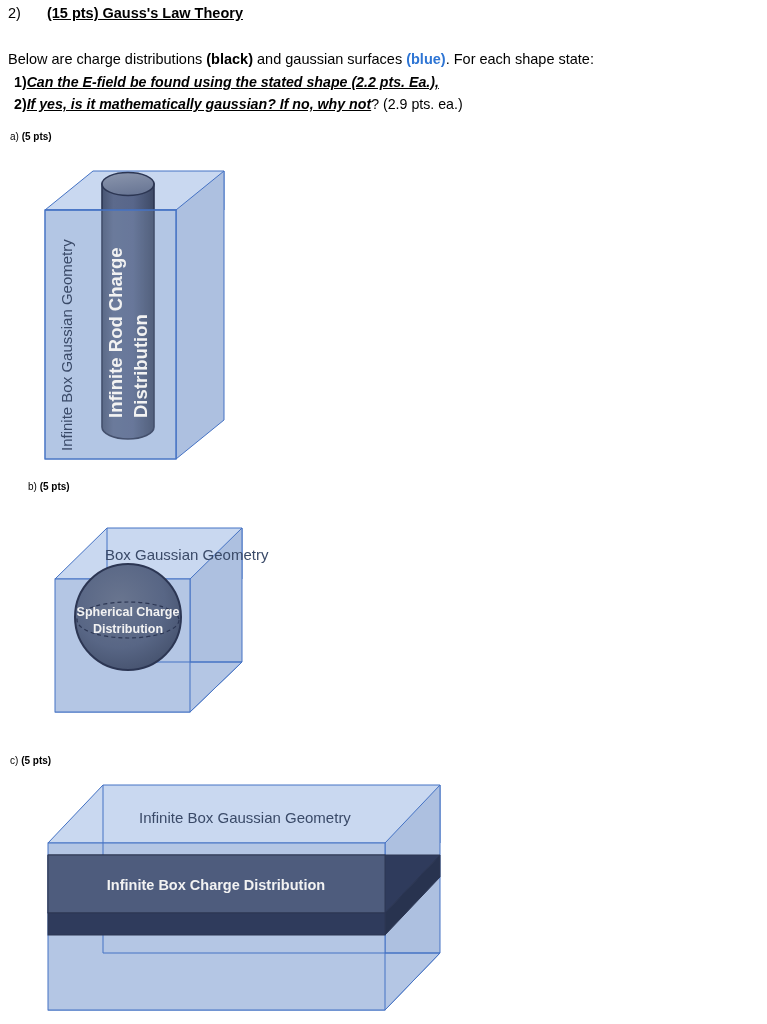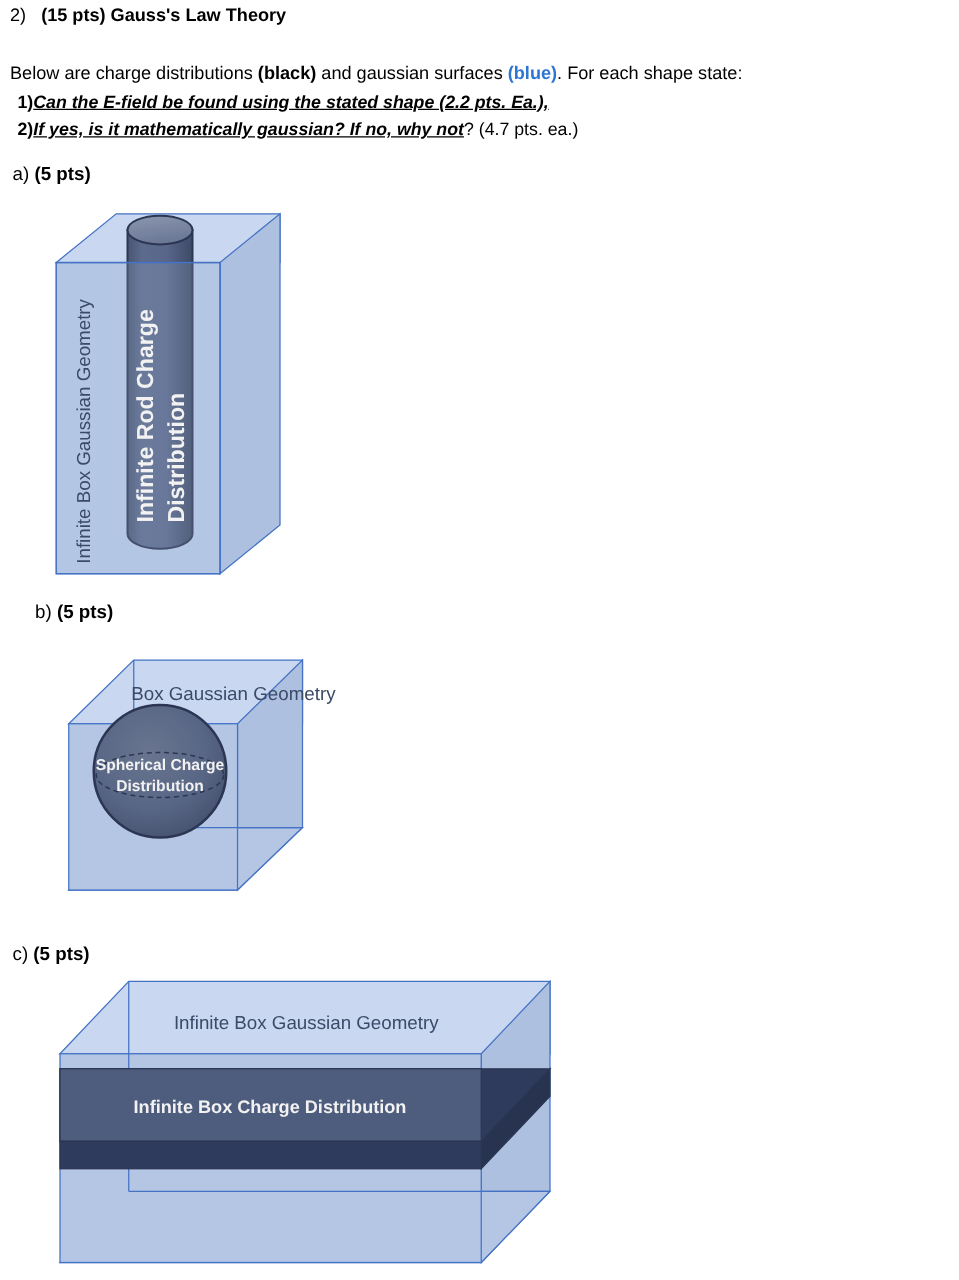--- a/index.html
+++ b/index.html
@@ -8,36 +8,36 @@
     font-family:"Liberation Sans","DejaVu Sans",sans-serif;
     color:#000000;
     -webkit-font-smoothing:antialiased;
   }
   .page{position:relative;width:767px;height:1024px;}
 
   
   .qblock{position:absolute;left:8px;top:2px;width:752px;}
   .q-title{font-size:14.5px;line-height:22px;}
   .q-num{font-weight:400;}
-  .q-title-text{font-weight:700;margin-left:12px;}
+  .q-title-text{font-weight:700;text-decoration:underline;margin-left:26px;}
   .q-intro{
     font-size:14.5px;line-height:23px;
     text-align:justify;text-justify:inter-word;
     width:752px;
     margin-top:24px;
   }
   .q-intro .b{font-weight:700;}
   .q-intro .blue{font-weight:700;color:#2E75D4;}
   .sub{font-size:14.2px;line-height:22px;margin-left:6px;}
   .sub .lead{font-weight:700;}
   .sub .ital-u{font-style:italic;font-weight:700;text-decoration:underline;}
   .sub .tail{font-weight:400;font-style:normal;text-decoration:none;}
 
   
-  .part-label{position:absolute;font-size:15px;color:#000;}
+  .part-label{position:absolute;font-size:10px;color:#000;}
   .part-label .pl-a{font-weight:400;}
   .part-label .pl-b{font-weight:700;}
 
   
   .fig{position:absolute;}
   svg{display:block;overflow:visible;}
   .lbl{
     font-family:"Liberation Sans","DejaVu Sans",sans-serif;
     fill:#3A4A68;
   }
@@ -57,21 +57,21 @@
 
     <div class="q-intro">
       <span>Below are charge distributions </span><span class="b">(black)</span><span> and gaussian surfaces </span><span class="blue">(blue)</span><span>.   For each shape state:</span>
     </div>
 
     <div class="sub">
       <span class="lead">1)</span><span class="ital-u">Can the E-field be found using the stated shape (2.2 pts. Ea.),</span>
     </div>
 
     <div class="sub">
-      <span class="lead">2)</span><span class="ital-u">If yes, is it mathematically gaussian? If no, why not</span><span class="tail">? (4.7 pts. ea.)</span>
+      <span class="lead">2)</span><span class="ital-u">If yes, is it mathematically gaussian? If no, why not</span><span class="tail">? (2.9 pts. ea.)</span>
     </div>
   </div>
 
   <div class="part-label" style="left:10px;top:131px;">
     <span class="pl-a">a)</span>
     <span class="pl-b">(5 pts)</span>
   </div>
 
   <div class="fig" style="left:30px;top:163px;">
     <svg width="210" height="305" viewBox="0 0 210 305">

